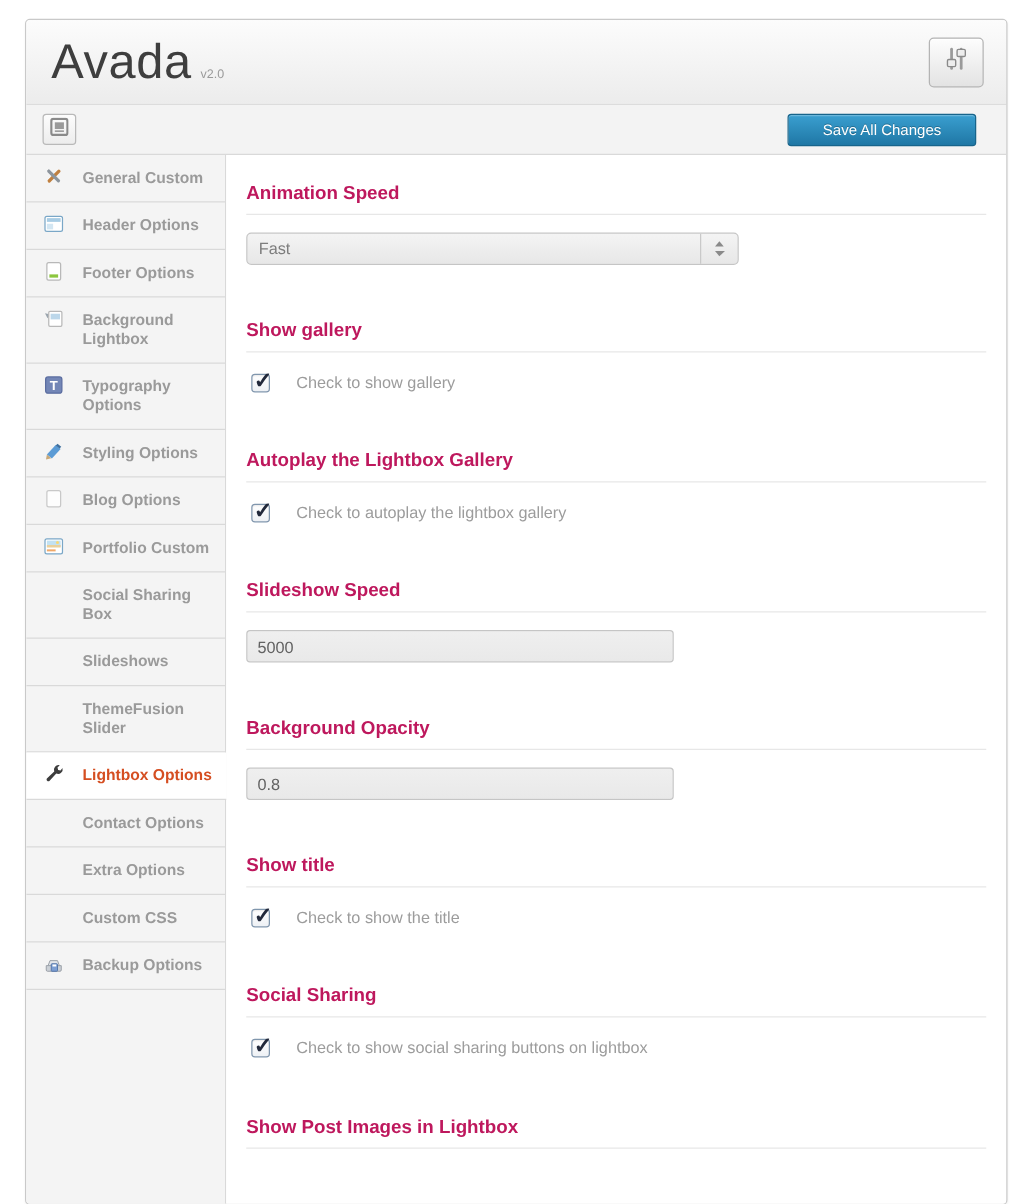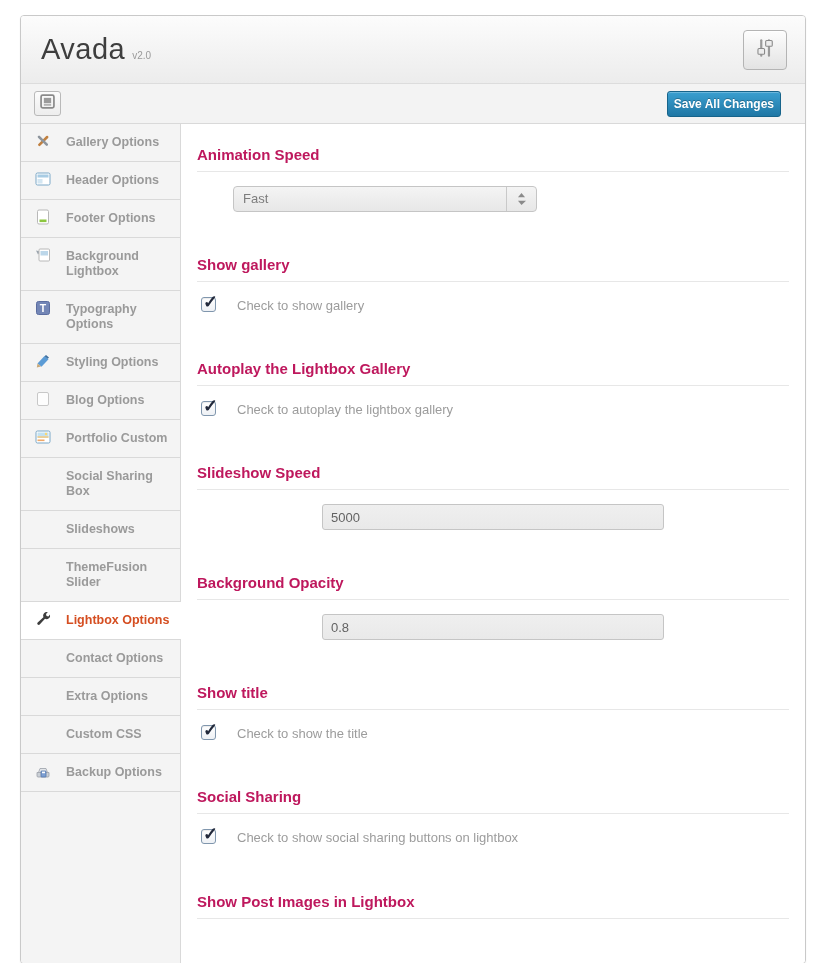--- a/index.html
+++ b/index.html
@@ -14,45 +14,45 @@
   }
 
   
   .hdr {
     height:68px; padding:0 18px 0 20px;
     background:linear-gradient(#fcfcfc,#ececec);
     border-bottom:1px solid #dcdcdc;
     display:flex; align-items:center; justify-content:space-between;
   }
   .brand { display:flex; align-items:baseline; }
-  .brand-title { font-size:29px; color:#3e3e3e; letter-spacing:.5px;text-align:right; }
+  .brand-title { font-size:39px; color:#3e3e3e; letter-spacing:.5px;text-align:right; }
   .brand-ver { font-size:10px; color:#9a9a9a; margin-left:7px; }
   .hdr-btn {
     width:44px; height:40px; border:1px solid #b4b4b4; border-radius:4px;
     background:linear-gradient(#fdfdfd,#e3e3e3);
     display:flex; align-items:center; justify-content:center; cursor:pointer;
     box-shadow:inset 0 1px 0 #fff;
   }
 
   
   .toolbar {
     height:40px; padding:0 24px 0 13px;
     background:#f3f3f3; border-bottom:1px solid #d9d9d9;
     display:flex; align-items:center; justify-content:space-between;
   }
   .collapse-btn {
     width:27px; height:25px; border:1px solid #b9b9b9; border-radius:3px;
     background:linear-gradient(#fcfcfc,#ededed);
     display:flex; align-items:center; justify-content:center; cursor:pointer;
   }
   .btn-blue {
-    display:inline-block; padding:5px 6px;
+    display:inline-block; padding:5px 27px;
     background:linear-gradient(#3a9fd0,#1f77a5);
     border:1px solid #17648b; border-radius:3px;
-    color:#fff; font-size:12px; font-weight:bold;
+    color:#fff; font-size:12px; font-weight:normal;
     text-shadow:0 -1px 0 rgba(0,0,0,.25); cursor:pointer;
     box-shadow:inset 0 1px 0 rgba(255,255,255,.25);
   }
 
   
   .bodywrap { display:flex; align-items:stretch; }
 
   
   .sidebar { width:160px; flex:0 0 160px; background:#f4f4f4; border-right:1px solid #d9d9d9; }
   .side-item {
@@ -67,48 +67,48 @@
 
   
   .content { flex:1; background:#fff; padding:22px 16px 30px; min-height:768px; }
   .section { margin-bottom:44px; }
   .section:last-child { margin-bottom:0; }
   .section h2 {
     font-size:15px; font-weight:bold; color:#be185d;
     padding-bottom:8px; border-bottom:1px solid #e7e7e7; margin-bottom:14px;
   }
 
-  .field-row { display:flex; align-items:flex-start;justify-content:center; }
+  .field-row { display:flex; align-items:flex-start; }
 
   .select-box {
-    position:relative; width:304px; height:26px;
+    position:relative; width:394px; height:26px;
     background:linear-gradient(#f4f4f4,#e7e7e7);
     border:1px solid #c5c5c5; border-radius:4px;
     font-size:13px; color:#7d7d7d; line-height:24px;
-    padding:0 38px 0 9px; cursor:pointer;margin-left:36px;
+    padding:0 38px 0 9px; cursor:pointer;
   }
   .select-box .spin {
     position:absolute; right:0; top:0; width:30px; height:24px;
     border-left:1px solid #c9c9c9;
     display:flex; align-items:center; justify-content:center;
   }
 
   .text-input {
     width:342px; height:26px;
     background:linear-gradient(#efefef,#e9e9e9);
     border:1px solid #c5c5c5; border-radius:3px;
     font-family:"Liberation Sans", sans-serif;
     font-size:13px; color:#636363; padding:0 8px;
   }
   .field-desc {
     width:245px; margin-left:20px; margin-top:2px;
     font-size:12.5px; color:#9c9c9c; line-height:1.6;
   }
 
-  .check-row { display:flex; align-items:flex-start; padding-left:4px; }
+  .check-row { display:flex; align-items:center; padding-left:4px; }
   .checkbox {
     position:relative; width:15px; height:15px; flex:0 0 15px;
     margin-top:1px;
     background:linear-gradient(#fff,#eef1f5);
     border:1px solid #8096ad; border-radius:3px; cursor:pointer;
     box-shadow:inset 0 1px 1px rgba(0,0,0,.08);
   }
   .checkbox.checked::after {
     content:"\2713";
     position:absolute; left:1px; top:-7px;
@@ -158,21 +158,21 @@
 
     <div class="sidebar">
 
       <div class="side-item">
         <span class="sicon">
           <svg width="16" height="16" viewBox="0 0 16 16">
             <rect x="6.8" y="1" width="2.6" height="13.5" rx="1.2" transform="rotate(45 8 8)" fill="#c08040"></rect>
             <rect x="6.8" y="1" width="2.6" height="13.5" rx="1.2" transform="rotate(-45 8 8)" fill="#8d959d"></rect>
           </svg>
         </span>
-        <span>Gallery Options</span>
+        <span>General Custom</span>
       </div>
 
       <div class="side-item">
         <span class="sicon">
           <svg width="16" height="16" viewBox="0 0 16 16">
             <rect x="1" y="2" width="14" height="12" rx="1.5" fill="#fff" stroke="#7aa7c7"></rect>
             <rect x="2.5" y="3.5" width="11" height="3" fill="#a8cce4"></rect>
             <rect x="2.5" y="8" width="5" height="4.5" fill="#d3e6f2"></rect>
           </svg>
         </span>

